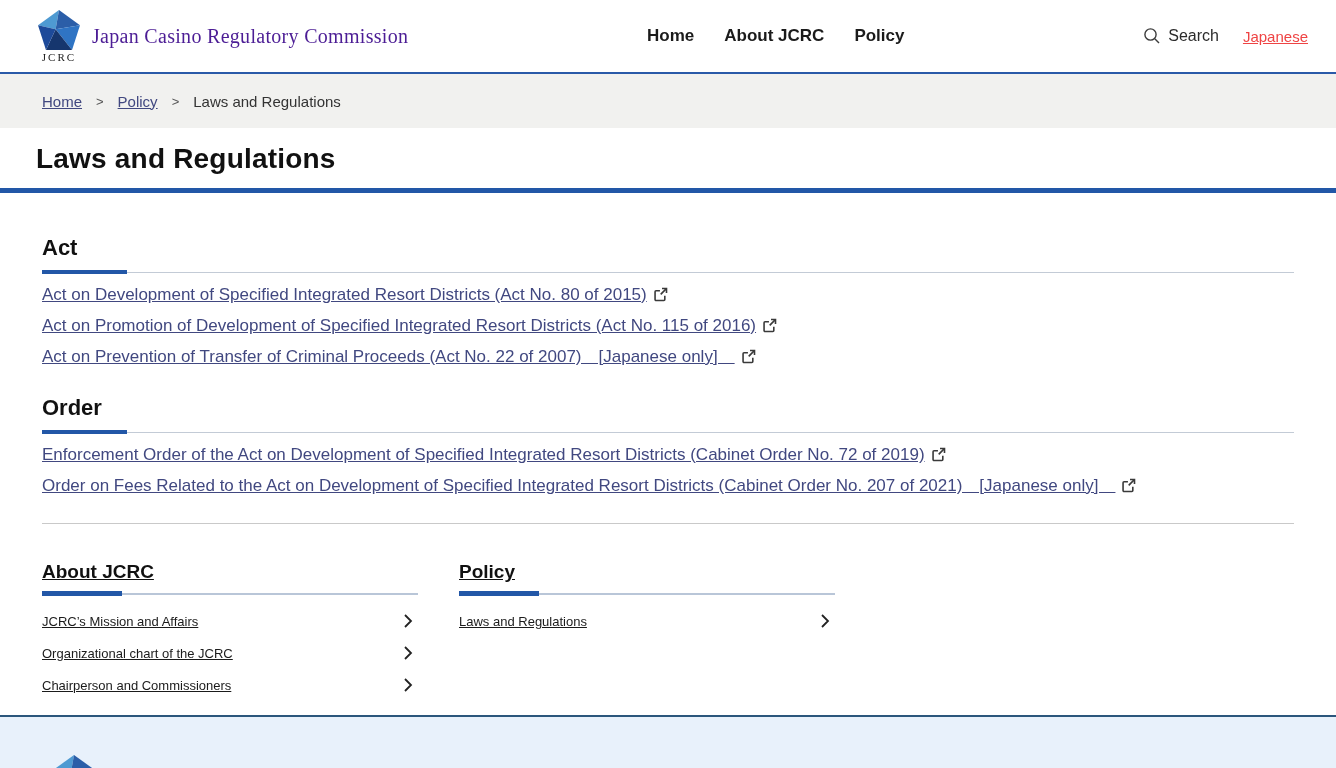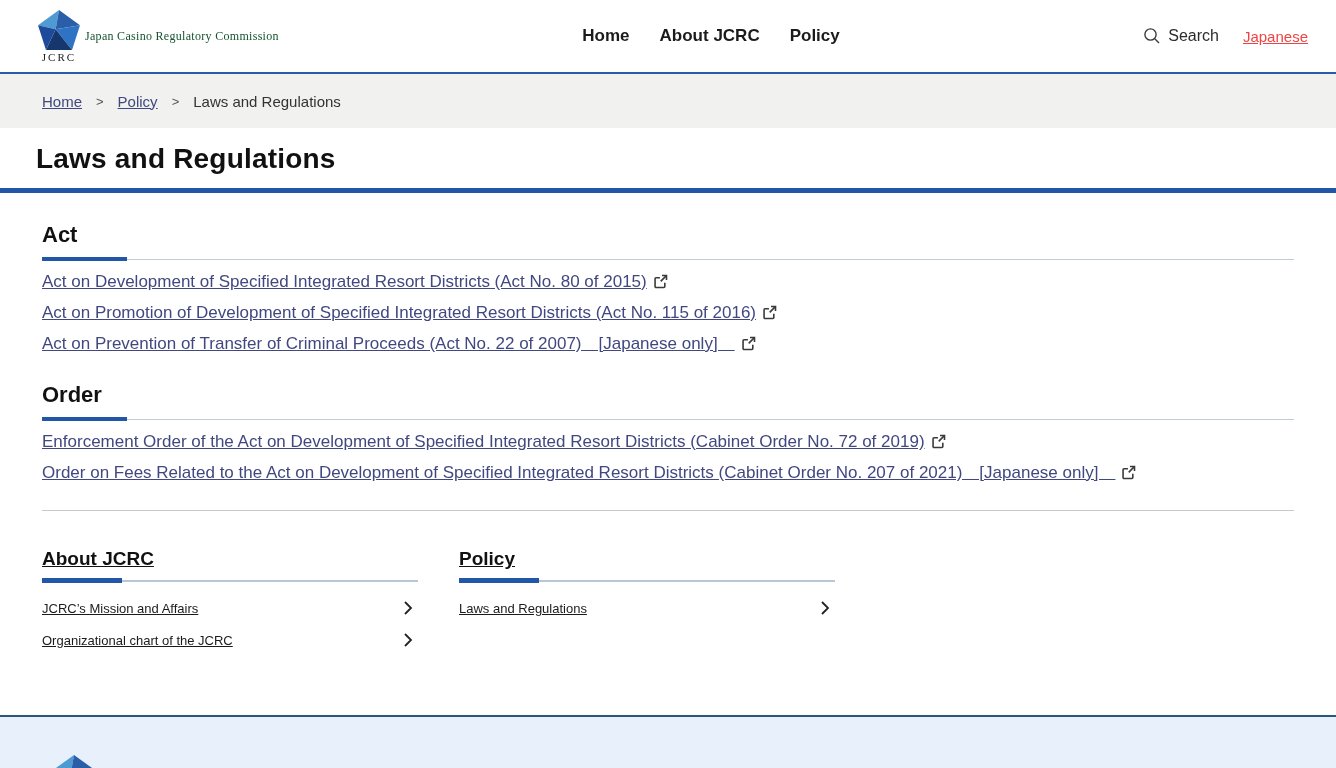--- a/index.html
+++ b/index.html
@@ -24,21 +24,21 @@
     flex:0 0 auto;
   }
   .logo { display:flex; align-items:center; cursor:pointer; }
   .logo-mark { display:flex; flex-direction:column; align-items:center; }
   .logo-abbr {
     font-family:"Liberation Serif", serif;
     font-size:11px; letter-spacing:2px; color:#222; margin-top:1px;
   }
   .logo-name {
     font-family:"Liberation Serif", serif;
-    font-size:12px; color:#14532d; margin-left:5px; letter-spacing:0.3px;
+    font-size:20px; color:#4c1d95; margin-left:12px; letter-spacing:0.3px;
   }
   .main-nav { display:flex; gap:30px; margin:0 auto; }
   .main-nav a {
     font-size:17px; font-weight:bold; color:#1b1b1b; text-decoration:none; cursor:pointer;
   }
   .header-right { display:flex; align-items:center; }
   .search-btn { display:flex; align-items:flex-start; gap:7px; cursor:pointer; }
   .search-btn span { font-size:16px; color:#2b2b2b; }
   .lang-link {
     margin-left:24px; font-size:15px; color:#ef4444;
@@ -56,21 +56,21 @@
   .breadcrumb .current { color:#333; }
 
   
   .title-band {
     background:#fff; border-bottom:5px solid #2257a7;
     padding:15px 36px 13px; flex:0 0 auto;
   }
   .title-band h1 { font-size:28px; color:#111; letter-spacing:0.2px; }
 
   
-  .main { padding:0 42px; flex:1 1 auto; }
+  .main { padding:13px 42px; flex:1 1 auto; }
   .section h2 { font-size:22px; color:#111; margin-top:29px; }
   .heading-rule {
     position:relative; margin-top:9px;
     border-bottom:1px solid #c3cbd6; height:3px;
   }
   .heading-rule::before {
     content:""; position:absolute; left:0; bottom:-2px;
     width:85px; height:4px; background:#2257a7;
   }
   .doc-links { margin-top:13px; }
@@ -233,20 +233,26 @@
           <svg class="chev" width="10" height="16">
               <use href="#chevron"></use>
             </svg>
         </a>
         <a class="col-item">
           <span class="lbl">Organizational chart of the JCRC</span>
           <svg class="chev" width="10" height="16">
               <use href="#chevron"></use>
             </svg>
         </a>
+        <a class="col-item">
+          <span class="lbl">Chairperson and Commissioners</span>
+          <svg class="chev" width="10" height="16">
+              <use href="#chevron"></use>
+            </svg>
+        </a>
       </div>
     </div>
 
     <div class="col">
       <a class="col-heading">Policy</a>
       <div class="col-rule"></div>
       <div class="col-items">
         <a class="col-item">
           <span class="lbl">Laws and Regulations</span>
           <svg class="chev" width="10" height="16">

